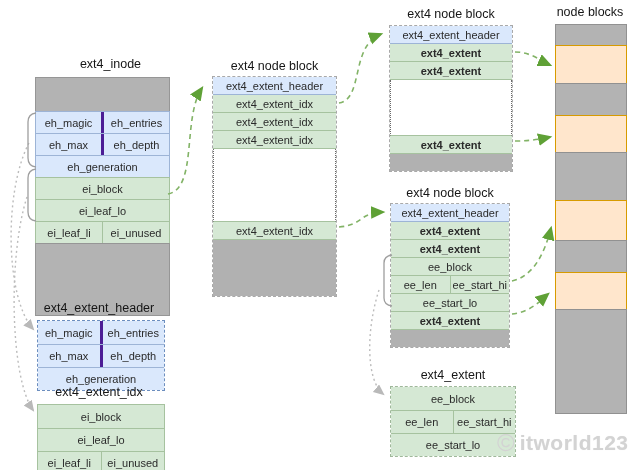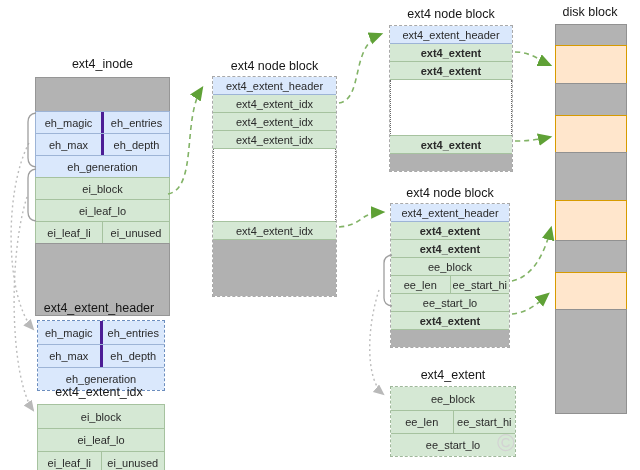--- a/index.html
+++ b/index.html
@@ -45,21 +45,21 @@
   .watermark { position:absolute; left:497px; top:431px; display:flex; align-items:center; gap:5px;
                color:#d3d3d3; }
   .watermark .wm-text { font-size:21px; letter-spacing:0.5px; color:#d3d3d3; font-weight:bold;
                         text-shadow:0 0 1px #efefef; }
 </style>
 </head>
 <body>
 
 <div class="canvas">
 
-  <div class="btitle" style="left:35px; top:57px; width:135px;">ext4_inode</div>
+  <div class="btitle" style="left:43px; top:57px; width:135px;">ext4_inode</div>
   <div class="stack" style="left:35px; top:77px; width:135px;">
     <div class="row grayseg" style="height:35px;"></div>
     <div class="row blue split">
       <div class="cell">eh_magic</div>
       <div class="cell">eh_entries</div>
     </div>
     <div class="row blue split">
       <div class="cell">eh_max</div>
       <div class="cell">eh_depth</div>
     </div>
@@ -135,21 +135,21 @@
   <div class="btitle" style="left:390px; top:368px; width:126px;">ext4_extent</div>
   <div class="stack legend legend-green-dashed" style="left:390px; top:386px; width:126px;">
     <div class="row green">ee_block</div>
     <div class="row green split">
       <div class="cell">ee_len</div>
       <div class="cell">ee_start_hi</div>
     </div>
     <div class="row green">ee_start_lo</div>
   </div>
 
-  <div class="btitle" style="left:552px; top:5px; width:76px;">disk block</div>
+  <div class="btitle" style="left:552px; top:5px; width:76px;">node blocks</div>
   <div class="stack diskcol" style="left:555px; top:24px; width:72px;">
     <div class="dseg gray" style="height:22px;"></div>
     <div class="dseg orange" style="height:39px;"></div>
     <div class="dseg gray" style="height:33px;"></div>
     <div class="dseg orange" style="height:38px;"></div>
     <div class="dseg gray" style="height:49px;"></div>
     <div class="dseg orange" style="height:41px;"></div>
     <div class="dseg gray" style="height:33px;"></div>
     <div class="dseg orange" style="height:38px;"></div>
     <div class="dseg gray" style="height:105px;"></div>
@@ -177,15 +177,16 @@
     <path d="M27,197 C8,255 10,378 33,410" stroke="#bcbcbc" stroke-width="1.4" fill="none" stroke-dasharray="2,3" marker-end="url(#agr)"></path>
     <path d="M379,290 C366,330 366,380 383,394" stroke="#bcbcbc" stroke-width="1.4" fill="none" stroke-dasharray="2,3" marker-end="url(#agr)"></path>
 
     <path d="M36,113 Q28,114 28,122 L28,158 Q28,166 36,167" stroke="#9e9e9e" stroke-width="1.3" fill="none"></path>
     <path d="M36,169 Q28,170 28,178 L28,212 Q28,220 36,221" stroke="#9e9e9e" stroke-width="1.3" fill="none"></path>
     <path d="M392,255 Q384,256 384,263 L384,298 Q384,305 392,306" stroke="#9e9e9e" stroke-width="1.3" fill="none"></path>
   </svg>
 
   <div class="watermark">
     <span class="wm-logo" style="font-size:24px; color:#d3d3d3; line-height:1;">©</span>
+    <span class="wm-text">itworld123</span>
   </div>
 
 </div>
 
 </body></html>

